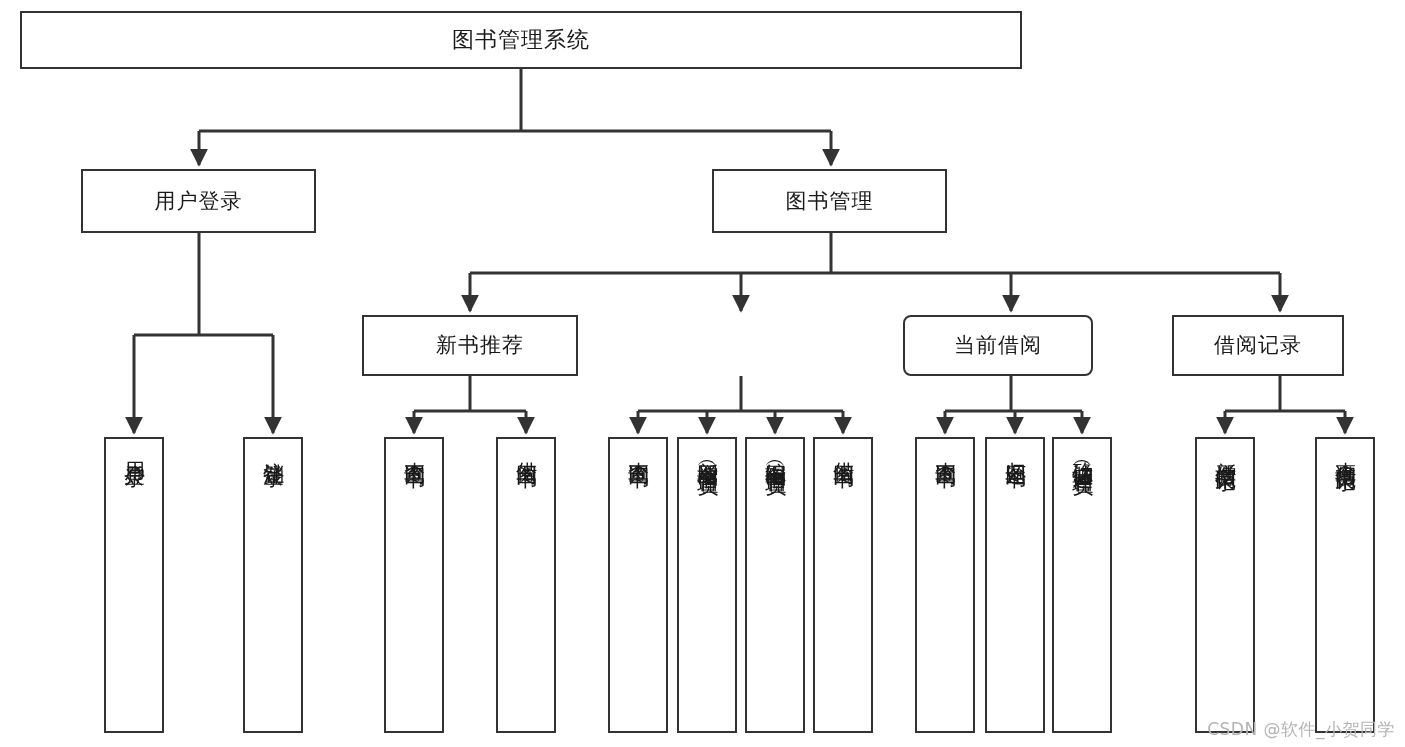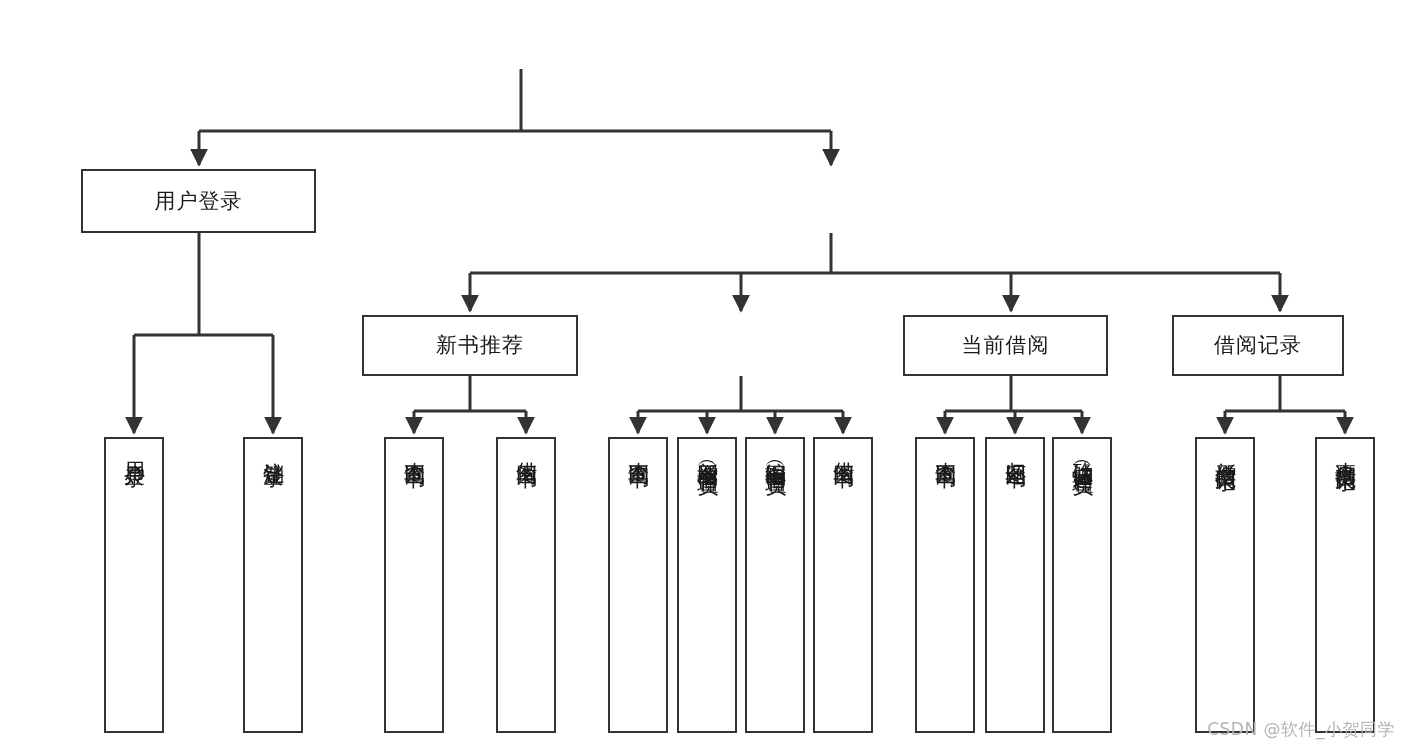--- a/index.html
+++ b/index.html
@@ -123,29 +123,35 @@
       <path d="M 1015 411 L 1015 433" marker-end="url(#arrow)"></path>
       <path d="M 1082 411 L 1082 433" marker-end="url(#arrow)"></path>
 
       <path d="M 1280 376 L 1280 411"></path>
       <path d="M 1225 411 L 1345 411"></path>
       <path d="M 1225 411 L 1225 433" marker-end="url(#arrow)"></path>
       <path d="M 1345 411 L 1345 433" marker-end="url(#arrow)"></path>
     </g>
   </svg>
 
+  <div class="node horiz root" style="left:20px; top:11px; width:1002px; height:58px;">
+    <span class="label">图书管理系统</span>
+  </div>
 
   <div class="node horiz" style="left:81px; top:169px; width:235px; height:64px;">
     <span class="label">用户登录</span>
   </div>
+  <div class="node horiz" style="left:712px; top:169px; width:235px; height:64px;">
+    <span class="label">图书管理</span>
+  </div>
 
   <div class="node horiz" style="left:362px; top:315px; width:216px; height:61px;padding-left:20px;">
     <span class="label">新书推荐</span>
   </div>
-  <div class="node horiz" style="left:903px; top:315px; width:205px; height:61px;">
+  <div class="node horiz" style="left:903px; top:315px; width:190px; height:61px;border-radius:8px;">
     <span class="label">当前借阅</span>
   </div>
   <div class="node horiz" style="left:1172px; top:315px; width:172px; height:61px;">
     <span class="label">借阅记录</span>
   </div>
 
   <div class="node vert" style="left:104px; top:437px; width:60px; height:296px;">
     <span class="label">用户登录</span>
   </div>
   <div class="node vert" style="left:243px; top:437px; width:60px; height:296px;">

